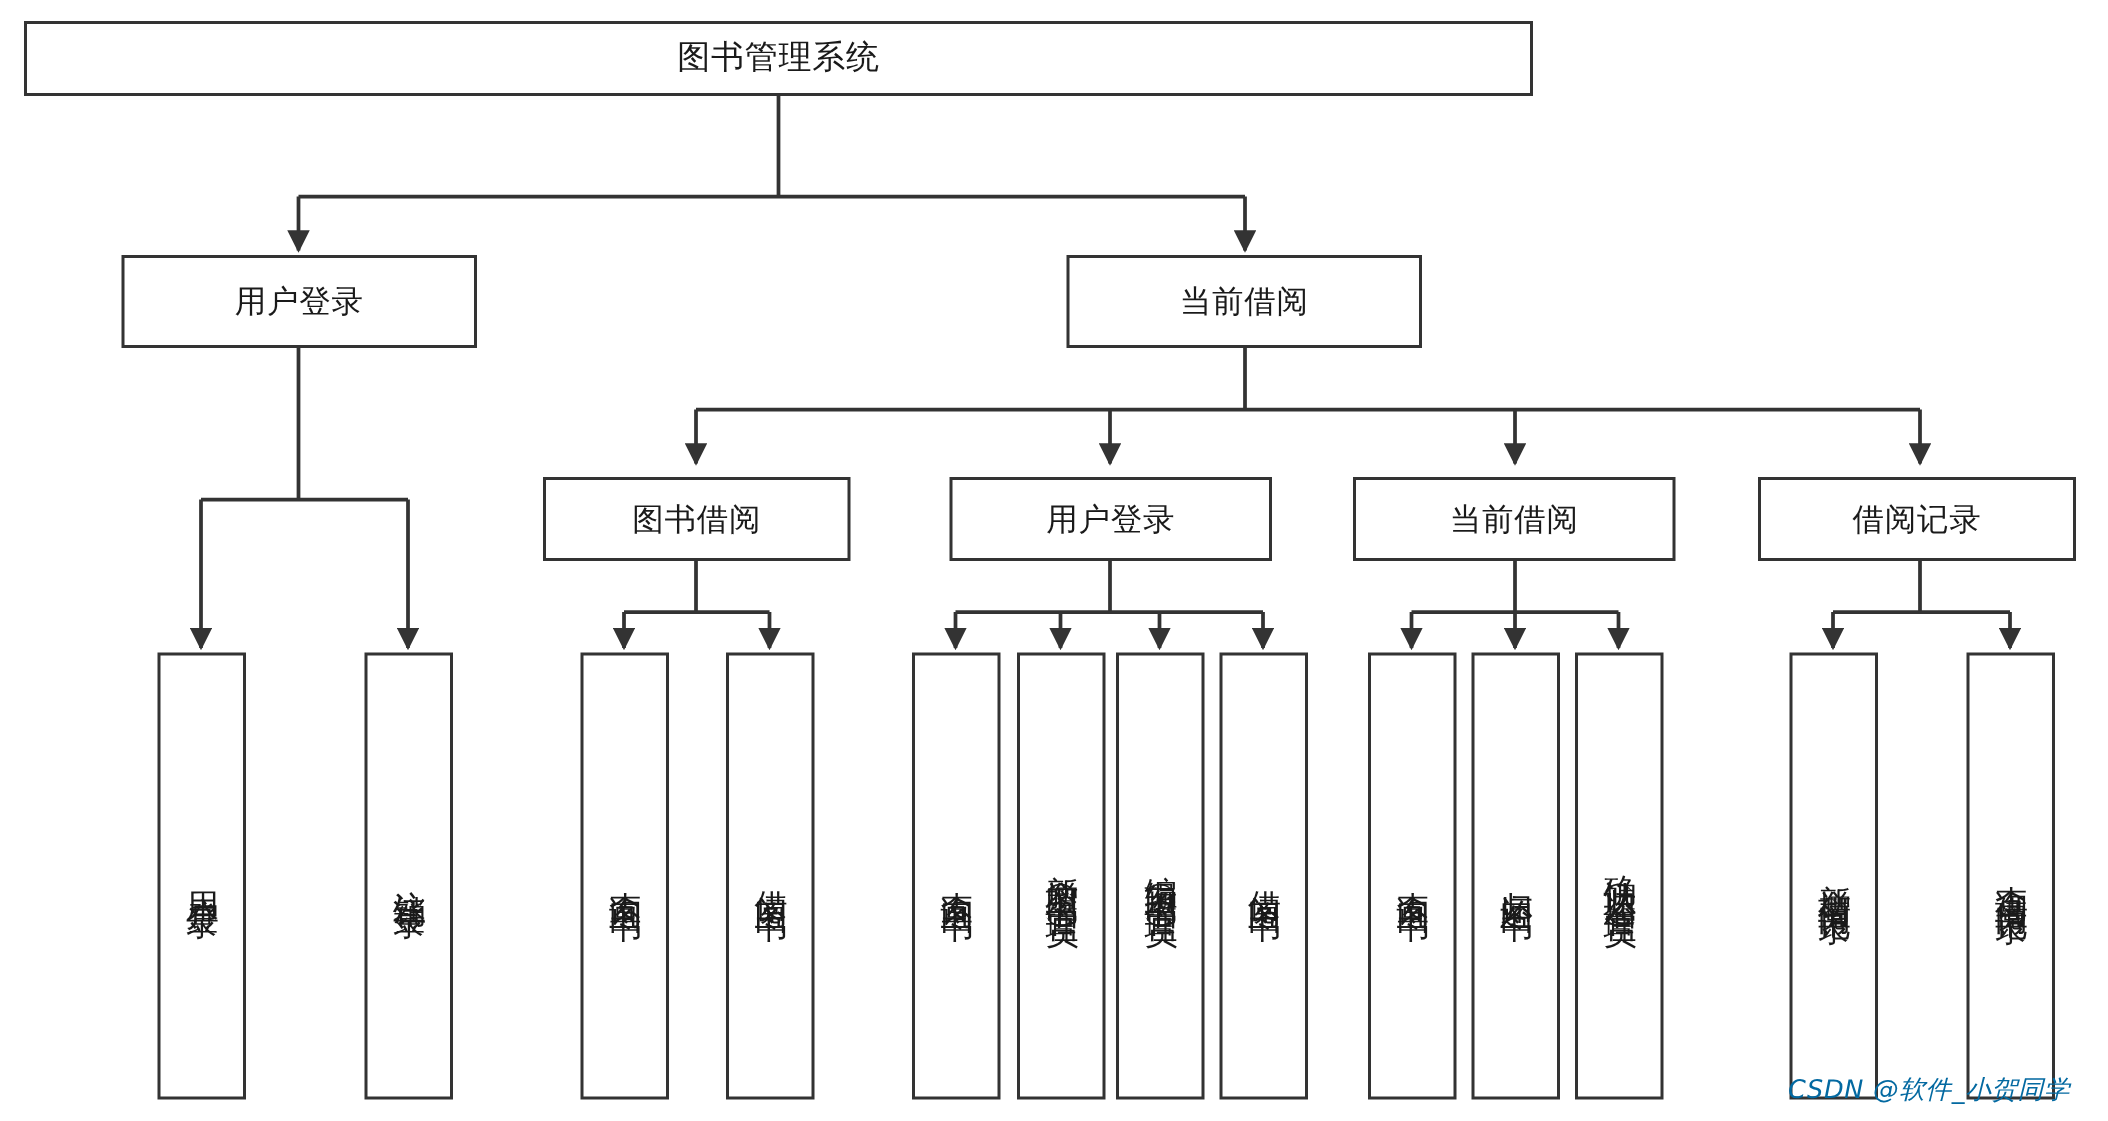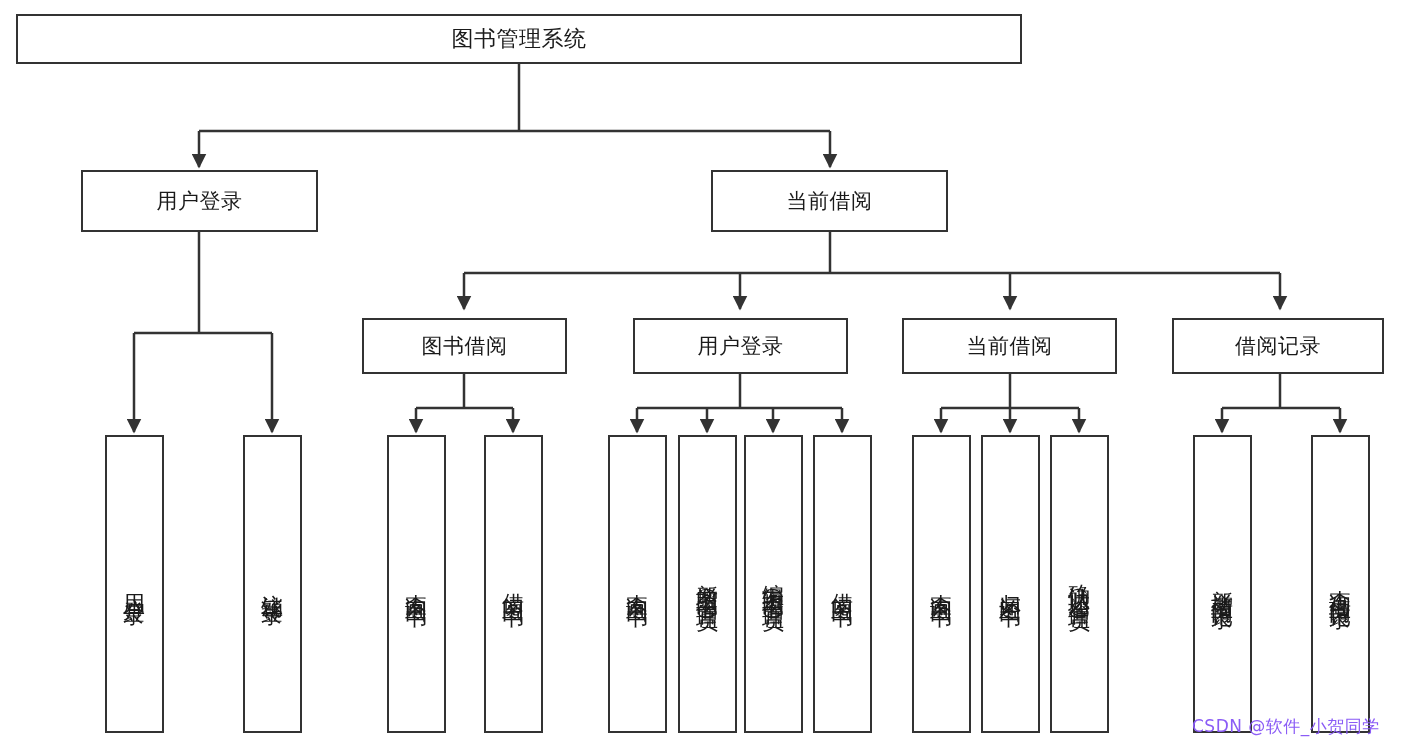--- a/index.html
+++ b/index.html
@@ -58,24 +58,25 @@
   .node.vert .lbl {
     writing-mode: vertical-rl;
     text-orientation: upright;
     font-size: 22px;
     line-height: 1.05;
     letter-spacing: 4px;
     white-space: nowrap;
   }
   .watermark {
     position: absolute;
-    color: #8b5cf6;
+    color: #0369a1;
     font-size: 17px;
     white-space: nowrap;
     letter-spacing: 0.5px;
+    font-style: italic;
   }
 </style>
 </head>
 <body>
 
 <div id="canvas">
 
   <svg id="edges" viewBox="0 0 1405 747" xmlns="http://www.w3.org/2000/svg">
     <defs>
       <marker id="arrow" viewBox="0 0 10 10" refX="9" refY="5" markerWidth="6" markerHeight="6" orient="auto-start-reverse">

